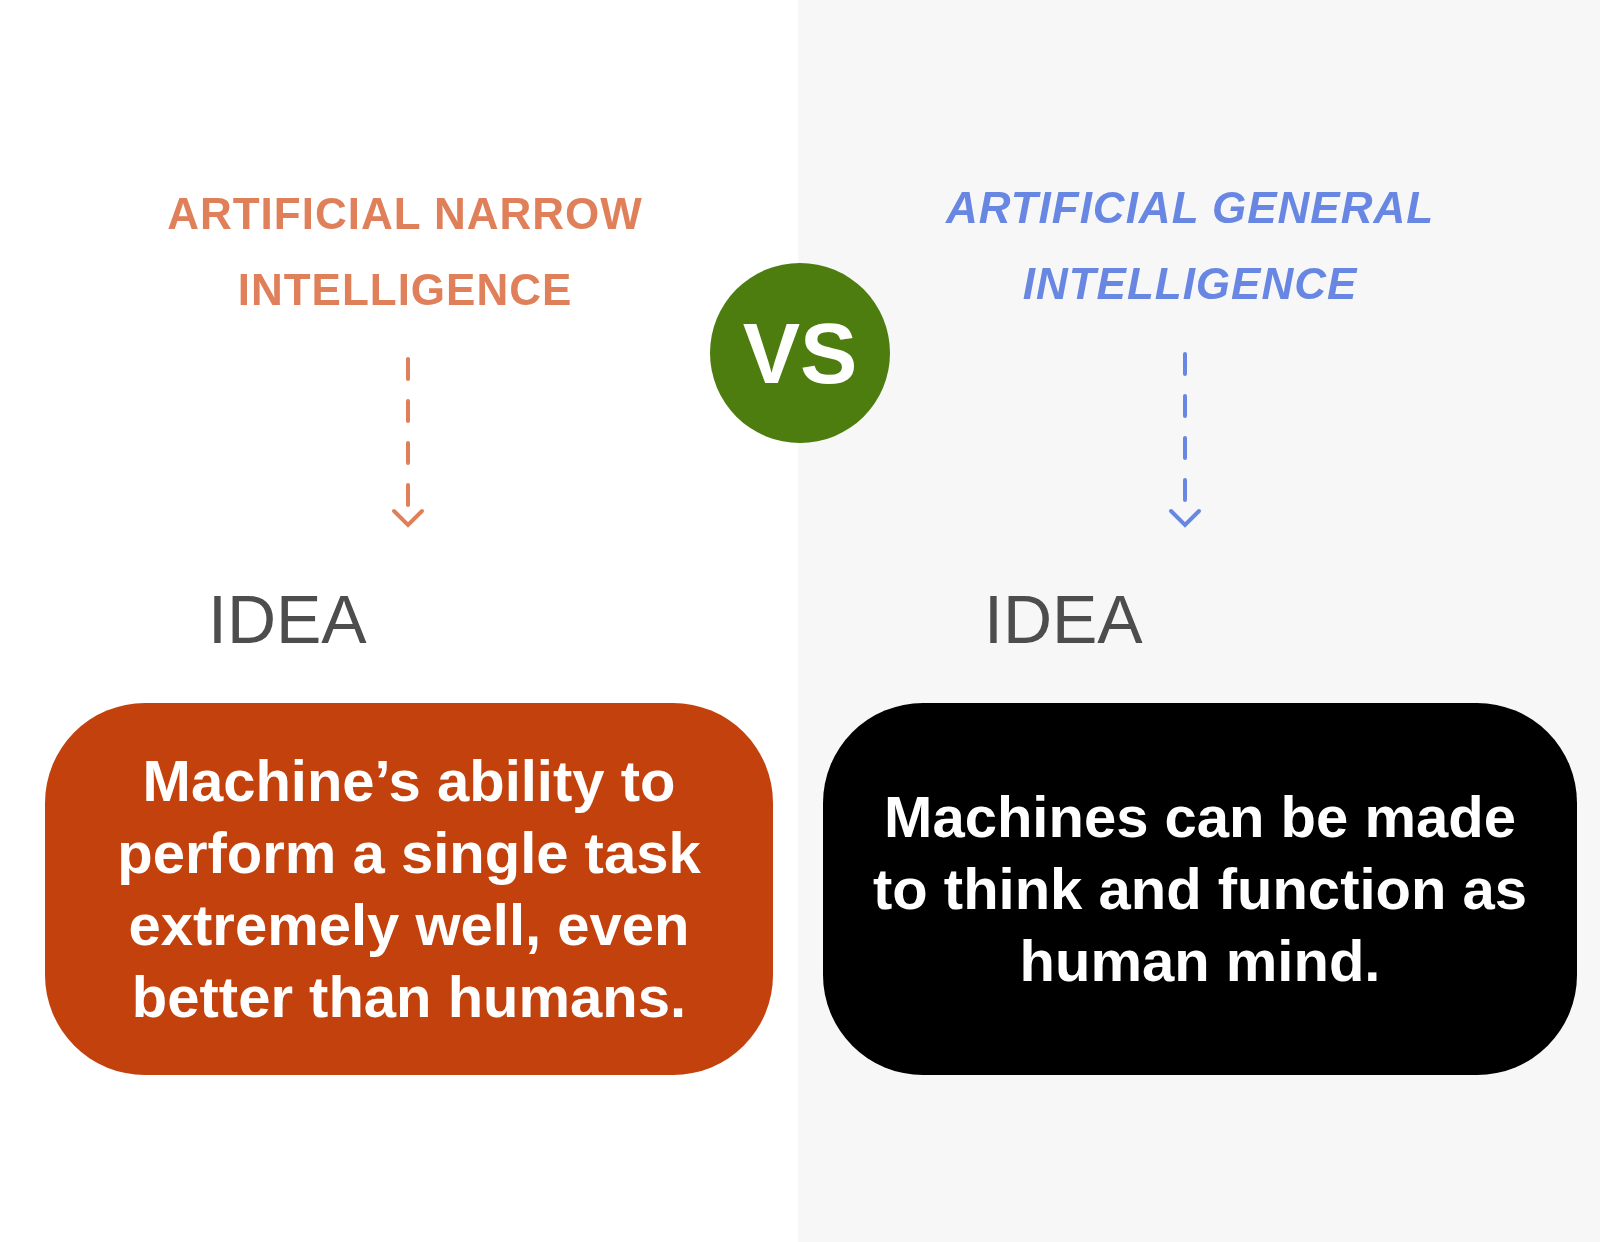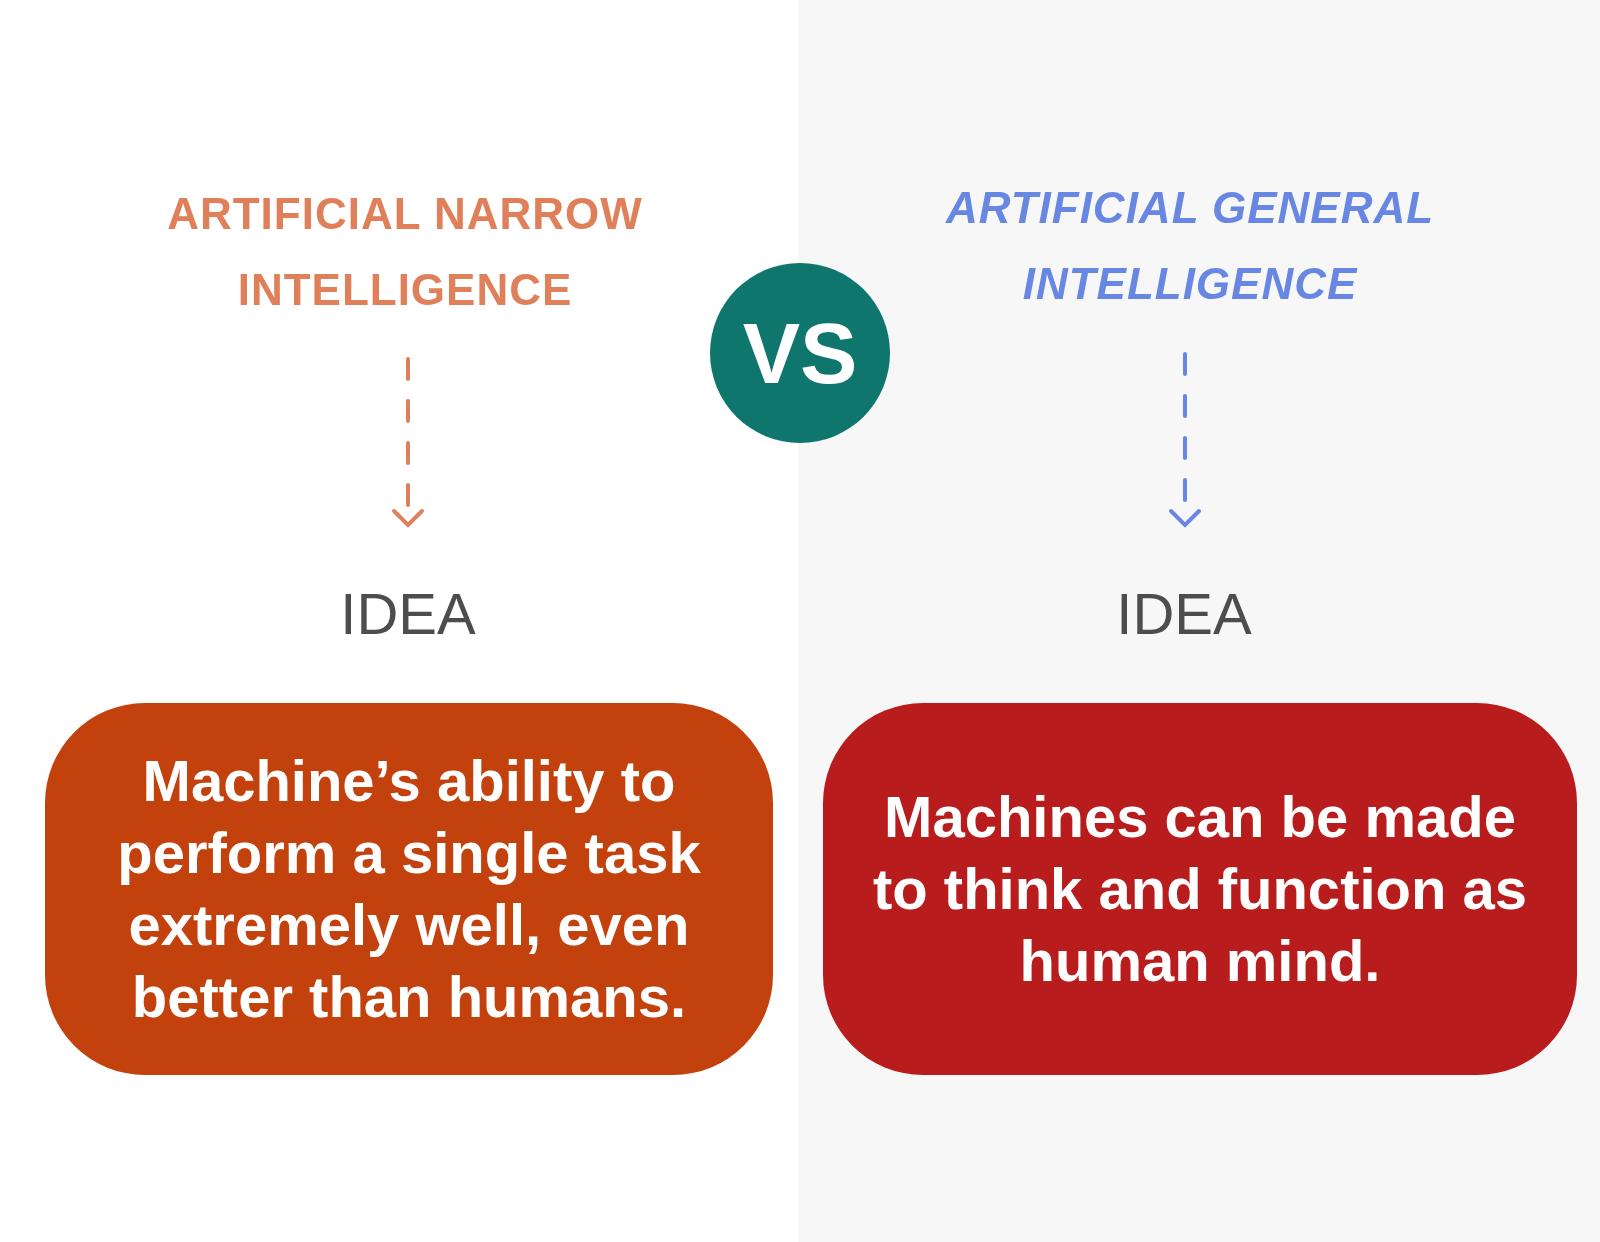--- a/index.html
+++ b/index.html
@@ -4,30 +4,30 @@
 <style>
   html, body { margin:0; padding:0; }
   body { width:1600px; height:1242px; position:relative; overflow:hidden;
          font-family:"Liberation Sans", "DejaVu Sans", sans-serif; background:#ffffff; }
   .half-left { position:absolute; left:0; top:0; width:798px; height:1242px; background:#ffffff; }
   .half-right { position:absolute; left:798px; top:0; width:802px; height:1242px; background:#f7f7f7; }
   .title { position:absolute; text-align:center; font-weight:bold; font-size:44px; line-height:76px; letter-spacing:1px; }
   .title.left { left:40px; width:730px; top:176px; color:#e0805a; }
   .title.right { left:820px; width:740px; top:170px; color:#6887e2;font-style:italic; }
   .arrow { position:absolute; }
-  .idea { position:absolute; font-size:58px; color:#4d4d4d; text-align:center; width:400px; top:580px; }
+  .idea { position:absolute; font-size:68px; color:#4d4d4d; width:400px; top:580px; }
   .idea.left { left:208px; }
   .idea.right { left:984px; }
   .box { position:absolute; top:703px; height:372px; border-radius:100px; color:#fff;
          display:flex; align-items:center; justify-content:center; text-align:center;
          font-size:58px; line-height:72px; font-weight:bold; box-sizing:border-box; padding:0 40px; }
   .box.left { left:45px; width:728px; background:#c2410c; }
-  .box.right { left:823px; width:754px; background:#b91c1c; }
+  .box.right { left:823px; width:754px; background:#000000; }
   .vs { position:absolute; left:710px; top:263px; width:180px; height:180px; border-radius:50%;
-        background:#0f766e; color:#fff; font-size:86px; font-weight:bold;
+        background:#4d7c0f; color:#fff; font-size:86px; font-weight:bold;
         display:flex; align-items:center; justify-content:center; }
 </style>
 </head>
 <body>
 
 <div class="half-left"></div>
 <div class="half-right"></div>
 
 <div class="title left">
   <div>ARTIFICIAL NARROW</div>

